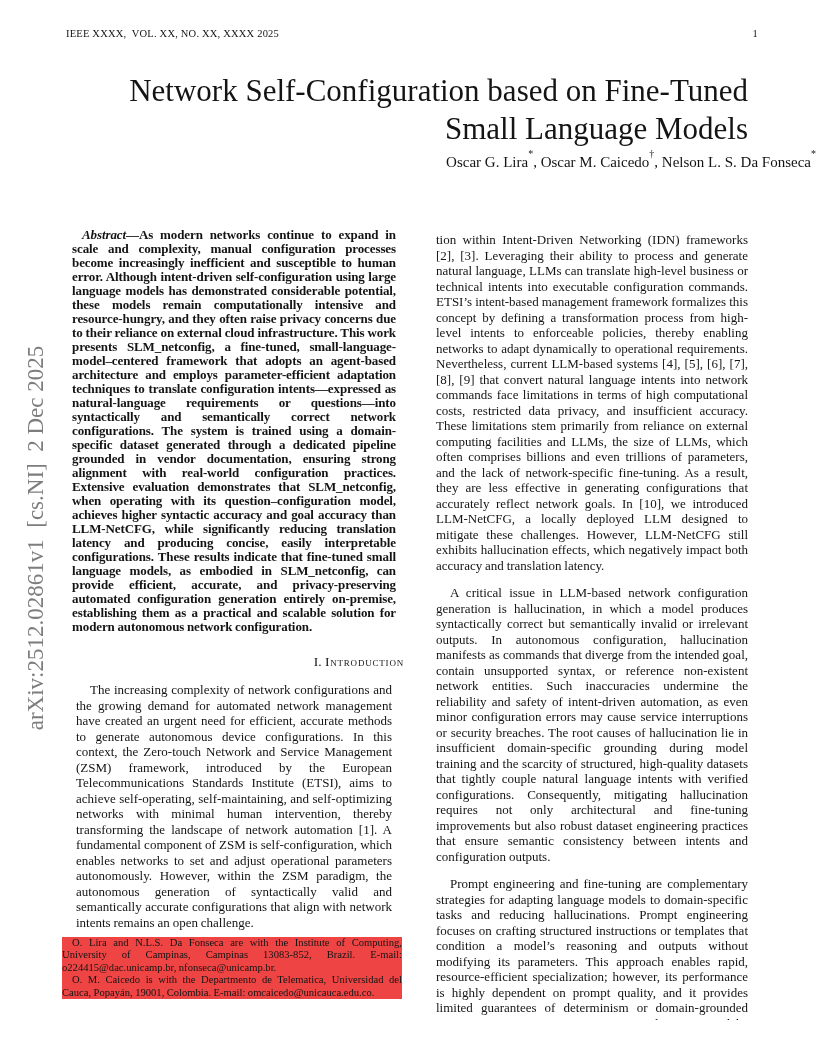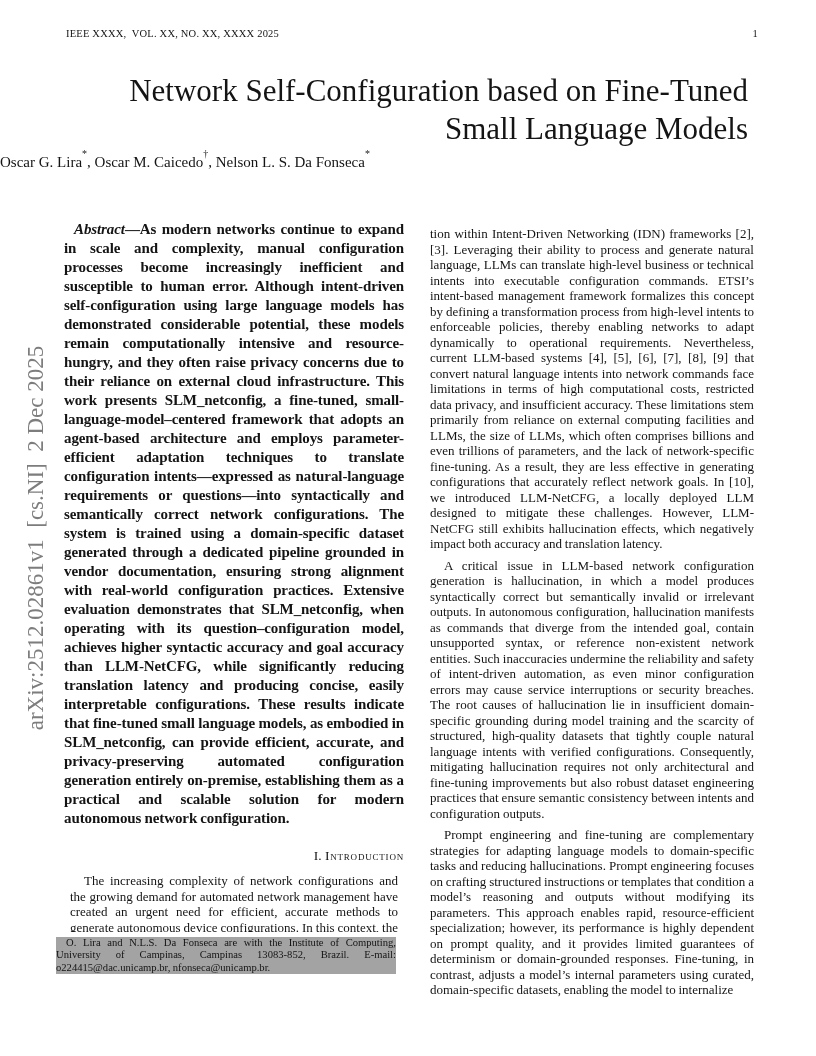--- a/index.html
+++ b/index.html
@@ -52,21 +52,21 @@
     text-align: right;
     font-size: 31px;
     font-weight: normal;
     line-height: 38px;
   }
   .authors {
     position: absolute;
     top: 154px;
     left: 0;
     right: 0;
-    text-align: left;
+    text-align: right;
     font-size: 15px;
   }
   .authors sup {
     font-size: 10px;
     position: relative;
     top: -0.45em;
     line-height: 0;
   }
 
   
@@ -82,23 +82,23 @@
     overflow: hidden;
   }
   .col-right {
     left: 424px;
     width: 336px;
     height: 800px;
     overflow: hidden;
   }
 
   .abstract, .index-terms {
-    margin: 0;
-    font-size: 15px;
-    line-height: 19px;
+    margin: 8px;
+    font-size: 13px;
+    line-height: 14px;
     font-weight: bold;
     text-indent: 10px;
     letter-spacing: -0.1px;
     word-spacing: -0.5px;
   }
   .index-terms { margin-top: 11px; }
   .lead-label { font-style: italic; }
 
   .section-heading {
     margin: 20px 0 9px 0;
@@ -106,36 +106,36 @@
     font-size: 13.5px;
     font-weight: normal;
     text-indent: 0;
   }
   .section-heading .sc {
     font-variant: small-caps;
     letter-spacing: 0.8px;
   }
 
   .body-par {
-    margin: 6px;
+    margin: 12px;
     font-size: 13px;
     line-height: 15.5px;
     text-indent: 14px;
     word-spacing: -0.4px;
   }
   .body-par.no-indent { text-indent: 0; }
 
   
   .footnotes {
     position: absolute;
     top: 937px;
-    left: 56px;
+    left: 62px;
     width: 340px;
     text-align: justify;
-    background: #a3a3a3;
+    background: #ef4444;
   }
   .footnotes p {
     margin: 0;
     font-size: 10.6px;
     line-height: 12.4px;
     text-indent: 10px;
     word-spacing: -0.2px;
   }
 </style>
 </head>
@@ -166,15 +166,16 @@
   </div>
 
   <div class="col col-right">
     <p class="body-par no-indent">tion within Intent-Driven Networking (IDN) frameworks [2], [3]. Leveraging their ability to process and generate natural language, LLMs can translate high-level business or technical intents into executable configuration commands. ETSI’s intent-based management framework formalizes this concept by defining a transformation process from high-level intents to enforceable policies, thereby enabling networks to adapt dynamically to operational requirements. Nevertheless, current LLM-based systems [4], [5], [6], [7], [8], [9] that convert natural language intents into network commands face limitations in terms of high computational costs, restricted data privacy, and insufficient accuracy. These limitations stem primarily from reliance on external computing facilities and LLMs, the size of LLMs, which often comprises billions and even trillions of parameters, and the lack of network-specific fine-tuning. As a result, they are less effective in generating configurations that accurately reflect network goals. In [10], we introduced LLM-NetCFG, a locally deployed LLM designed to mitigate these challenges. However, LLM-NetCFG still exhibits hallucination effects, which negatively impact both accuracy and translation latency.</p>
     <p class="body-par">A critical issue in LLM-based network configuration generation is hallucination, in which a model produces syntactically correct but semantically invalid or irrelevant outputs. In autonomous configuration, hallucination manifests as commands that diverge from the intended goal, contain unsupported syntax, or reference non-existent network entities. Such inaccuracies undermine the reliability and safety of intent-driven automation, as even minor configuration errors may cause service interruptions or security breaches. The root causes of hallucination lie in insufficient domain-specific grounding during model training and the scarcity of structured, high-quality datasets that tightly couple natural language intents with verified configurations. Consequently, mitigating hallucination requires not only architectural and fine-tuning improvements but also robust dataset engineering practices that ensure semantic consistency between intents and configuration outputs.</p>
     <p class="body-par">Prompt engineering and fine-tuning are complementary strategies for adapting language models to domain-specific tasks and reducing hallucinations. Prompt engineering focuses on crafting structured instructions or templates that condition a model’s reasoning and outputs without modifying its parameters. This approach enables rapid, resource-efficient specialization; however, its performance is highly dependent on prompt quality, and it provides limited guarantees of determinism or domain-grounded responses. Fine-tuning, in contrast, adjusts a model’s internal parameters using curated, domain-specific datasets, enabling the model to internalize</p>
   </div>
 
   <div class="footnotes">
     <p>O. Lira and N.L.S. Da Fonseca are with the Institute of Computing, University of Campinas, Campinas 13083-852, Brazil. E-mail: o224415@dac.unicamp.br, nfonseca@unicamp.br.</p>
+    <p>O. M. Caicedo is with the Departmento de Telematica, Universidad del Cauca, Popayán, 19001, Colombia. E-mail: omcaicedo@unicauca.edu.co.</p>
   </div>
 
 </div>
 
 </body></html>

